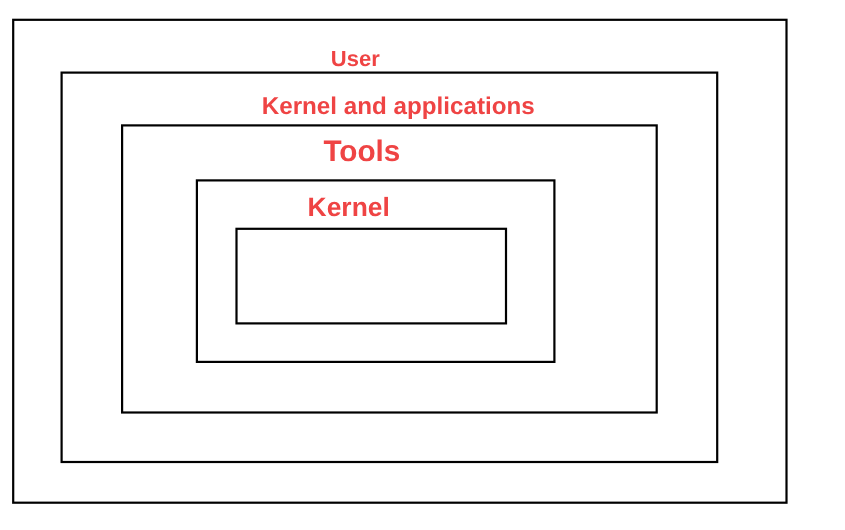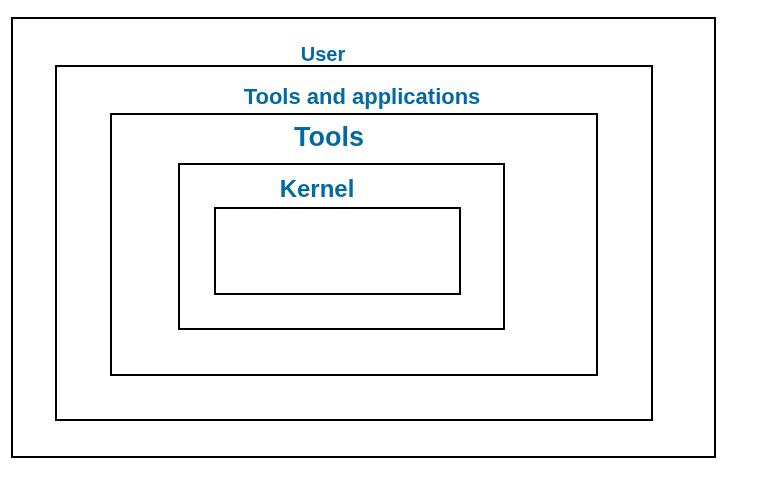--- a/index.html
+++ b/index.html
@@ -24,21 +24,21 @@
   
   #box-user     { left: 11px;  top: 17px;  width: 705px; height: 441px; }
   #box-tools    { left: 42px;  top: 46px;  width: 598px; height: 356px; }
   #box-shell    { left: 53px;  top: 46px;  width: 488px; height: 263px; }
   #box-kernel   { left: 66px;  top: 48px;  width: 327px; height: 167px; }
   #box-hardware { left: 34px;  top: 42px;  width: 247px; height: 88px;  }
 
   .layer-label {
     position: absolute;
     transform: translateX(-50%);
-    color: #0369a1;
+    color: #ef4444;
     font-weight: bold;
     line-height: 1;
     white-space: nowrap;
   }
   
   #label-user     { left: 323px; top: 44px;  font-size: 20px; }
   #label-tools    { left: 362px; top: 86px;  font-size: 22px; }
   #label-shell    { left: 329px; top: 124px; font-size: 27px; }
   #label-kernel   { left: 317px; top: 177px; font-size: 24px; }
   #label-hardware { left: 338px; top: 229px; font-size: 26px; }
@@ -53,20 +53,20 @@
       <div class="layer-box" id="box-shell">
         <div class="layer-box" id="box-kernel">
           <div class="layer-box" id="box-hardware"></div>
         </div>
       </div>
     </div>
   </div>
 
   <span class="layer-label" id="label-user">User</span>
 
-  <span class="layer-label" id="label-tools">Tools and applications</span>
+  <span class="layer-label" id="label-tools">Kernel and applications</span>
 
   <span class="layer-label" id="label-shell">Tools</span>
 
   <span class="layer-label" id="label-kernel">Kernel</span>
 
 
 </div>
 
 </body></html>

